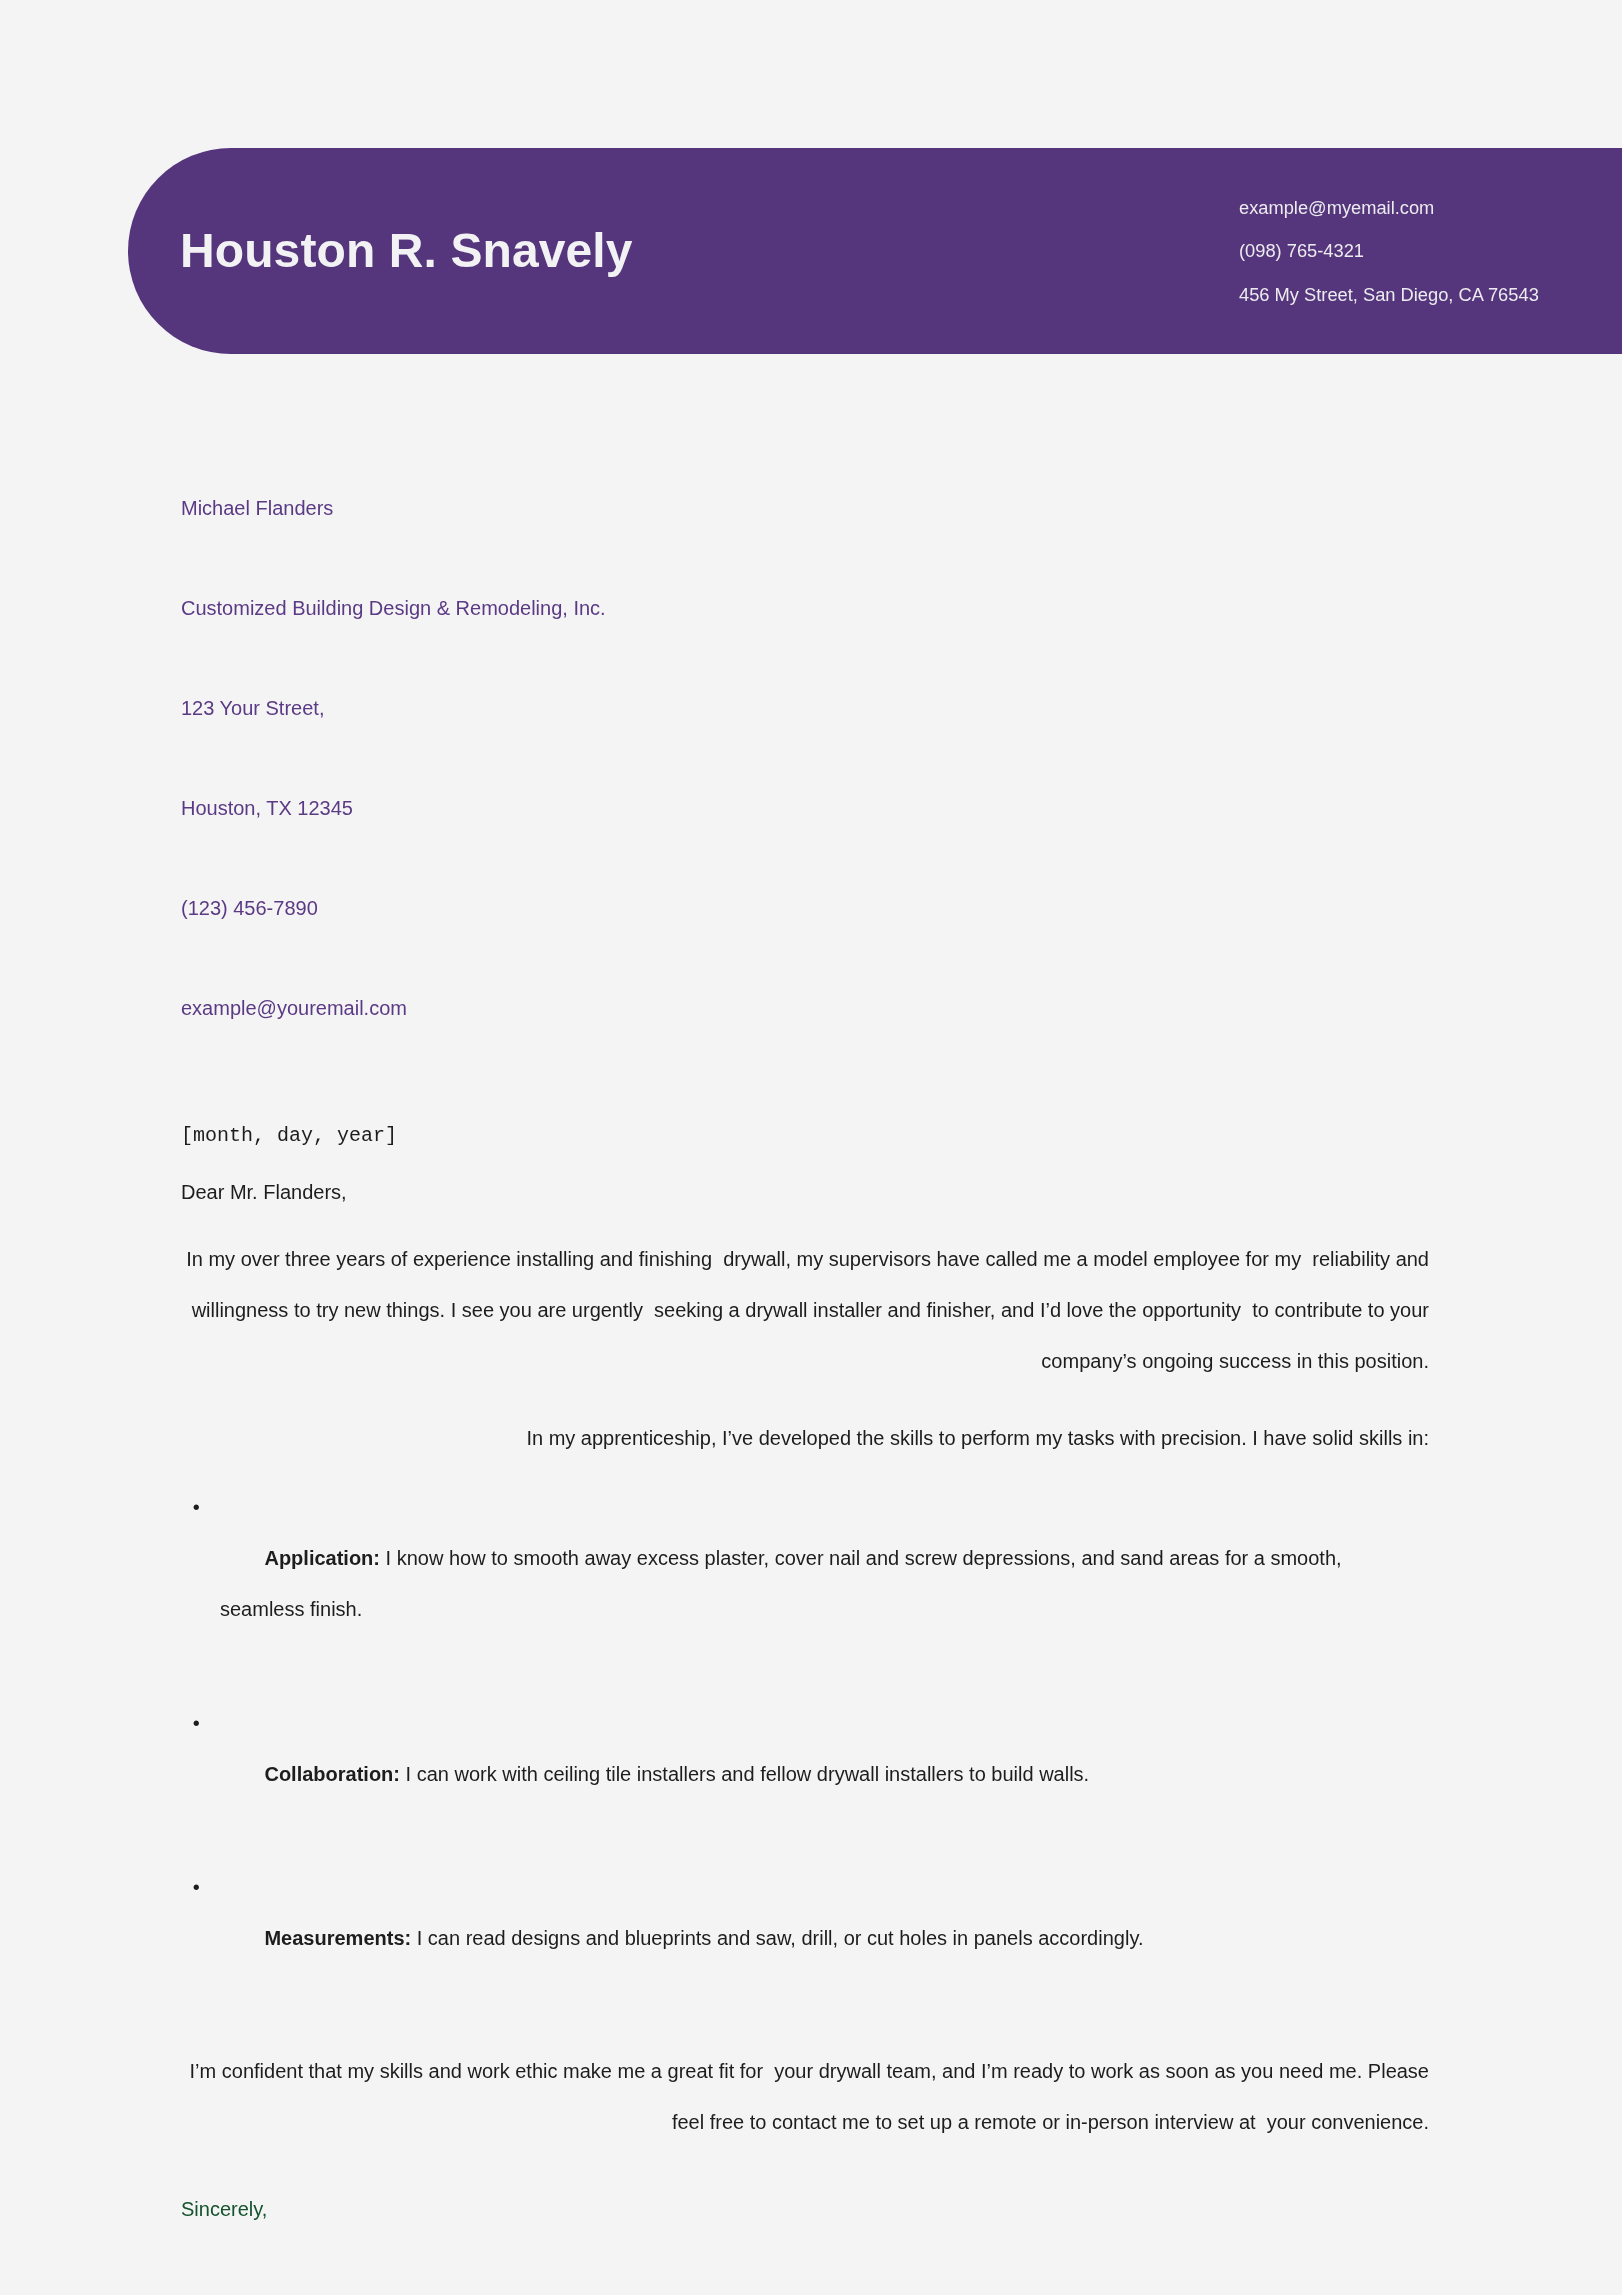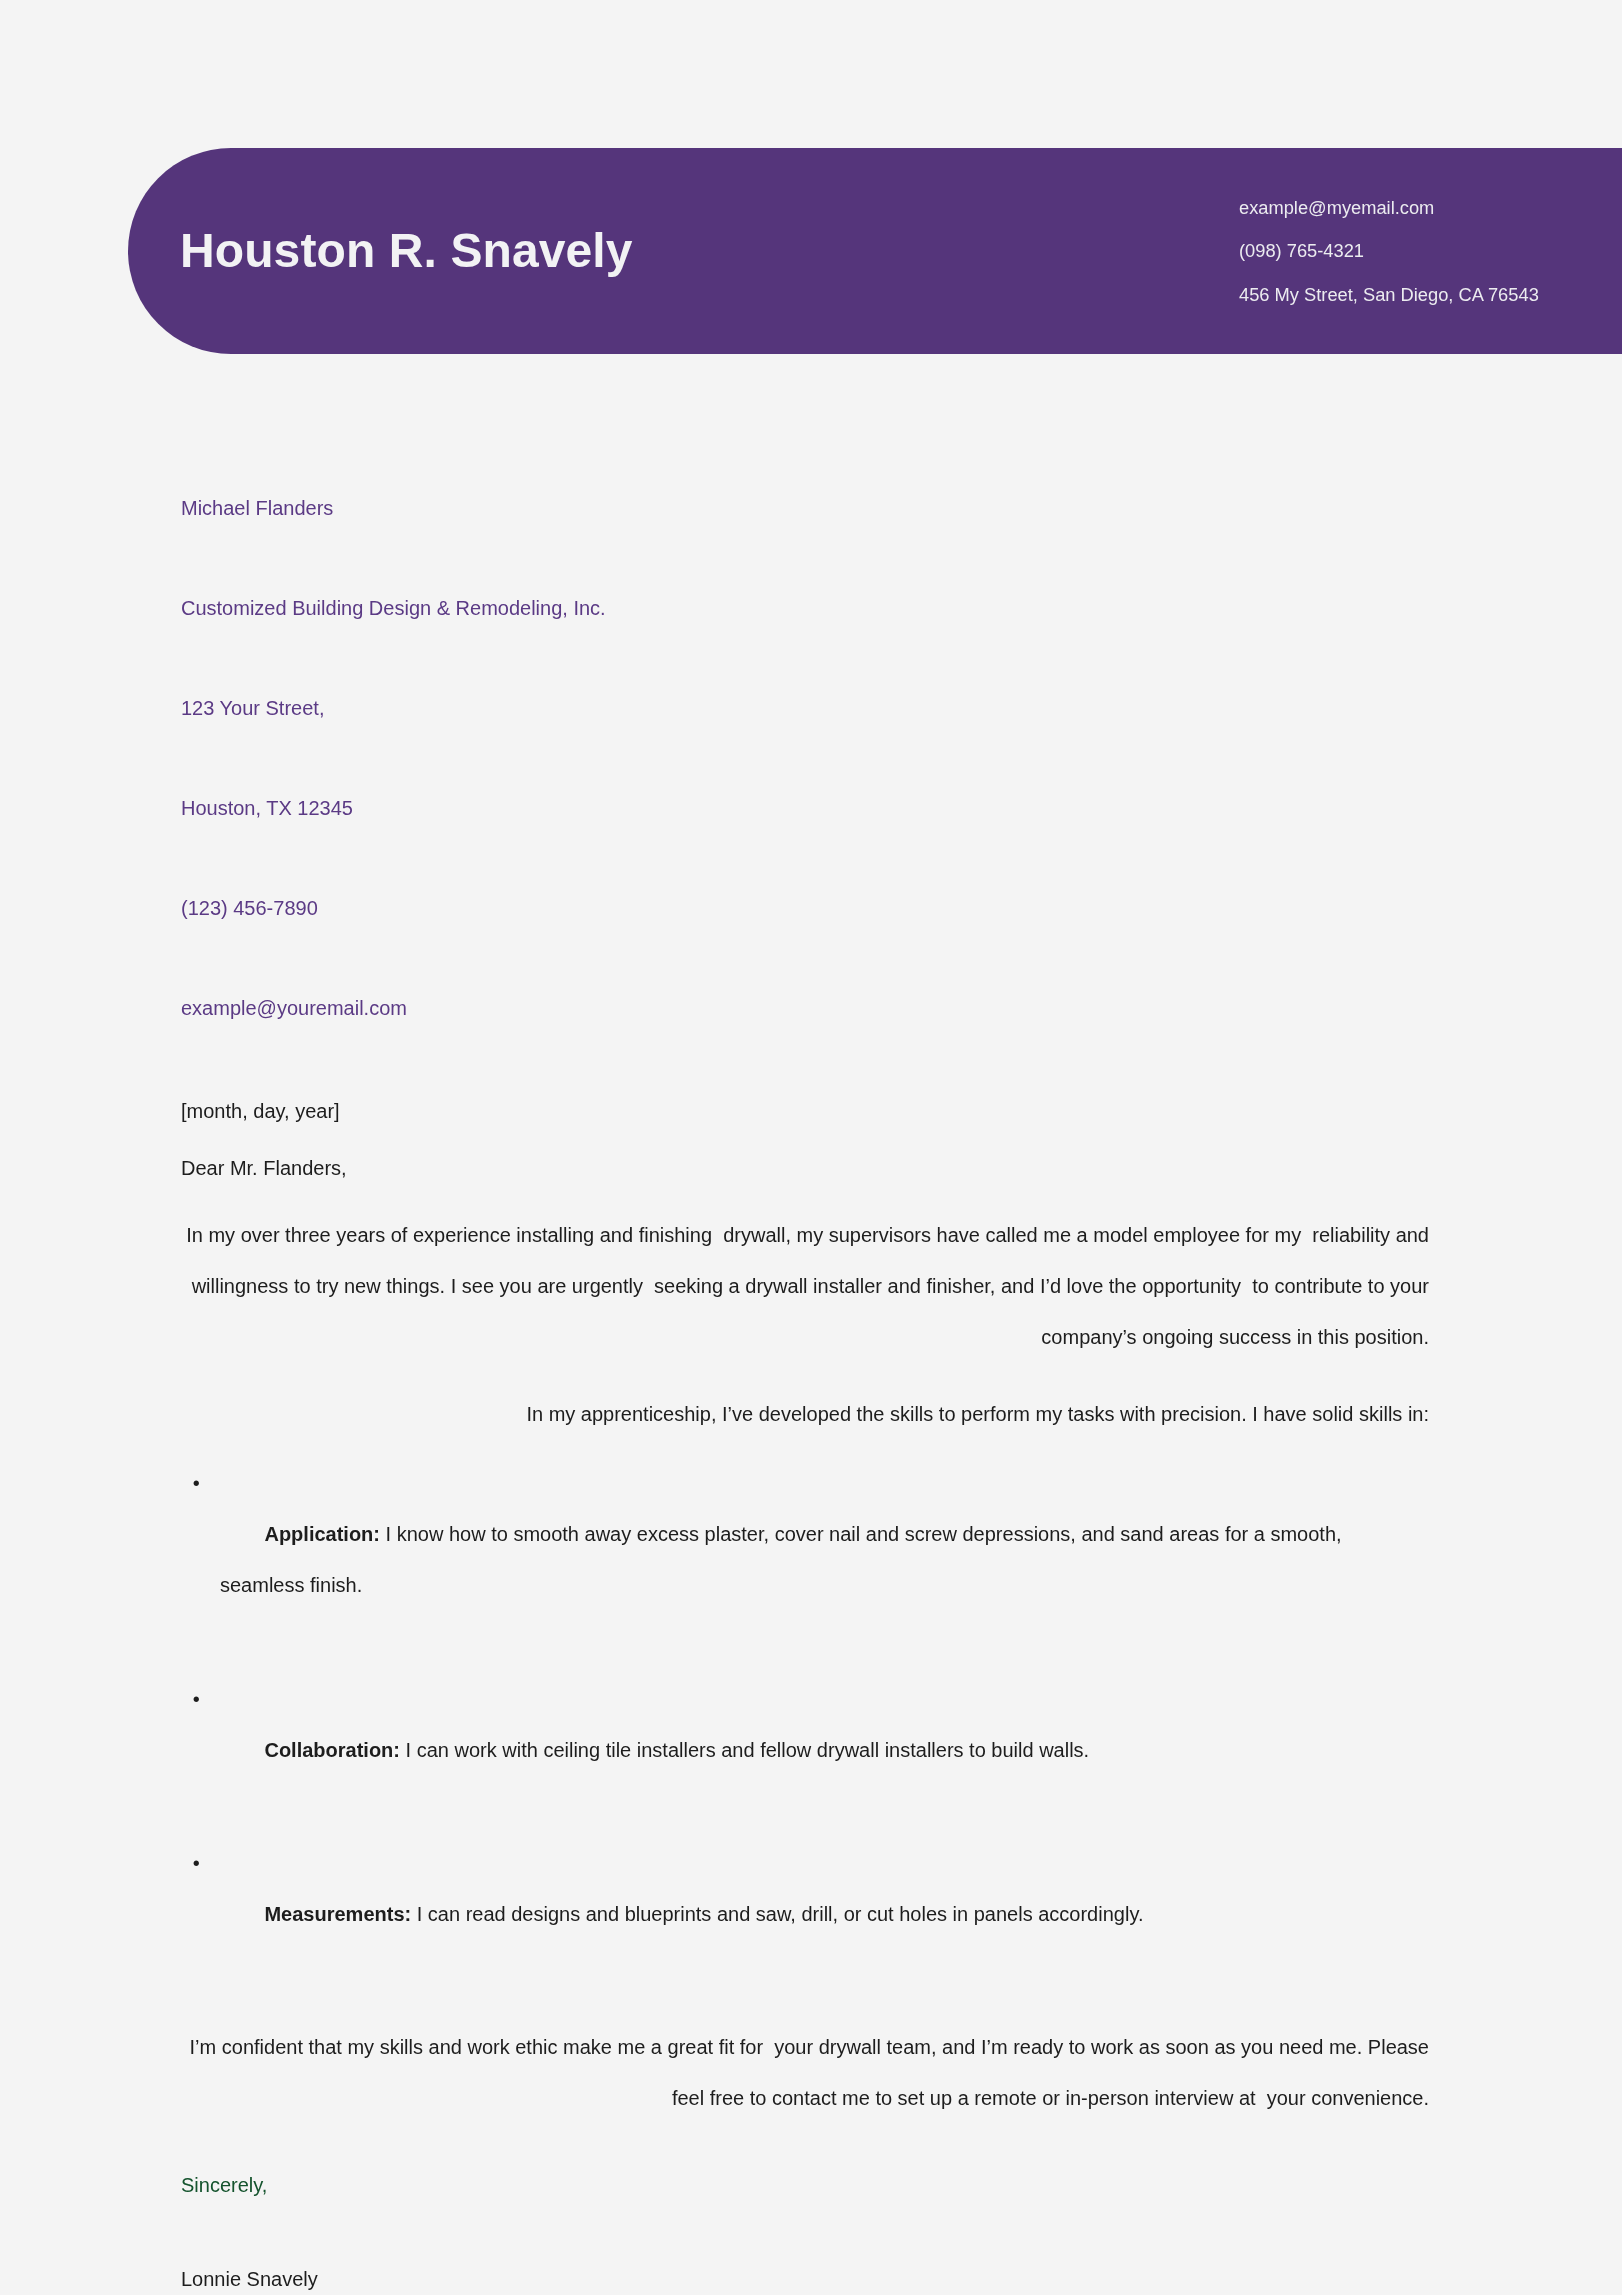--- a/index.html
+++ b/index.html
@@ -79,24 +79,25 @@
     gap: 37px;
   }
   .recipient .line {
     color: #5b3a85;
     font-size: 20px;
     line-height: 63px;
     white-space: nowrap;
   }
 
   .date-line {
-    margin-top: 56px;
-    color: #1d1d1d;
-    font-size: 20px;
-    line-height: 31px;
+    margin-top: 80px;
+    color: #1d1d1d;
+    font-size: 20px;
+    line-height: 31px;
+    font-family: Liberation Mono, monospace;
   }
 
   .salutation {
     margin-top: 25.5px;
     color: #1d1d1d;
     font-size: 20px;
     line-height: 31px;
   }
 
   .para {

